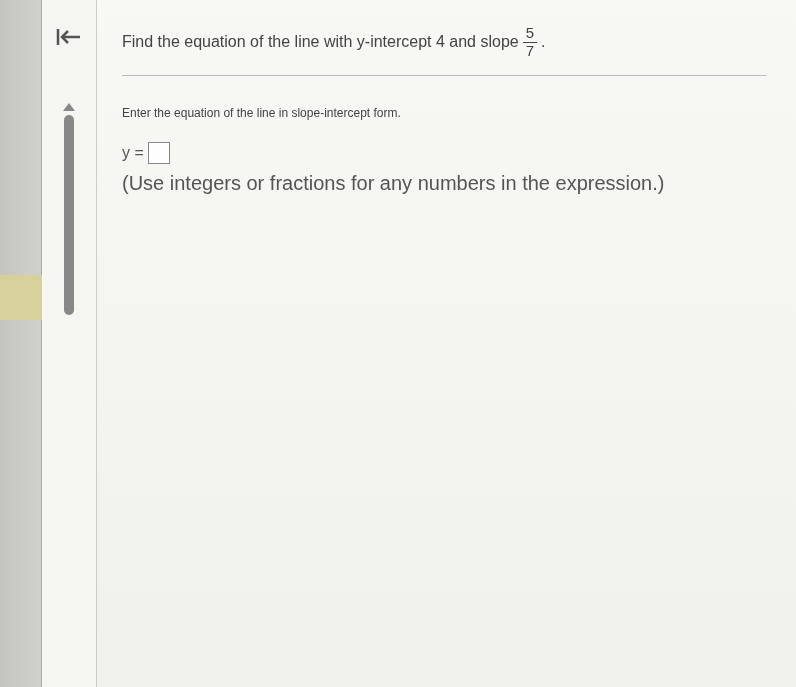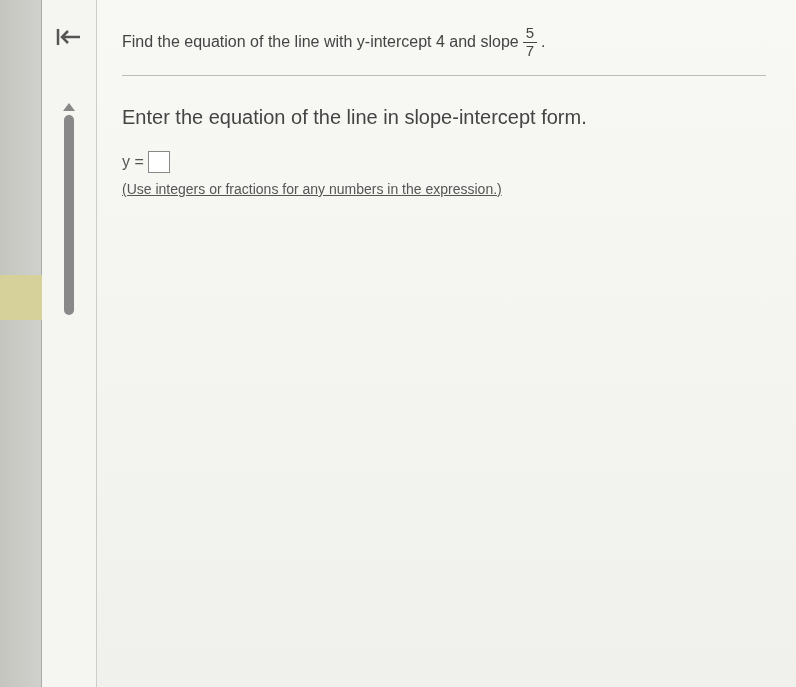--- a/index.html
+++ b/index.html
@@ -99,21 +99,21 @@
       line-height: 1.1;
     }
     .fraction .num {
       border-bottom: 1px solid #444;
       padding: 0 3px;
     }
     .fraction .den {
       padding: 0 3px;
     }
     .instruction {
-      font-size: 20px;
+      font-size: 12px;
       color: #444;
       margin-bottom: 22px;
     }
     .equation-line {
       display: flex;
       align-items: center;
       font-size: 16px;
       color: #555;
       margin-bottom: 8px;
     }
@@ -121,23 +121,22 @@
       margin-right: 4px;
     }
     .answer-box {
       width: 22px;
       height: 22px;
       border: 1px solid #888;
       background: #fff;
       display: inline-block;
     }
     .hint-text {
-      font-size: 14px;
+      font-size: 20px;
       color: #555;
-      text-decoration: underline;
     }
   </style>
 </head>
 <body>
 
 <div class="page-container">
   <div class="left-margin">
     <div class="yellow-tab"></div>
   </div>
 

